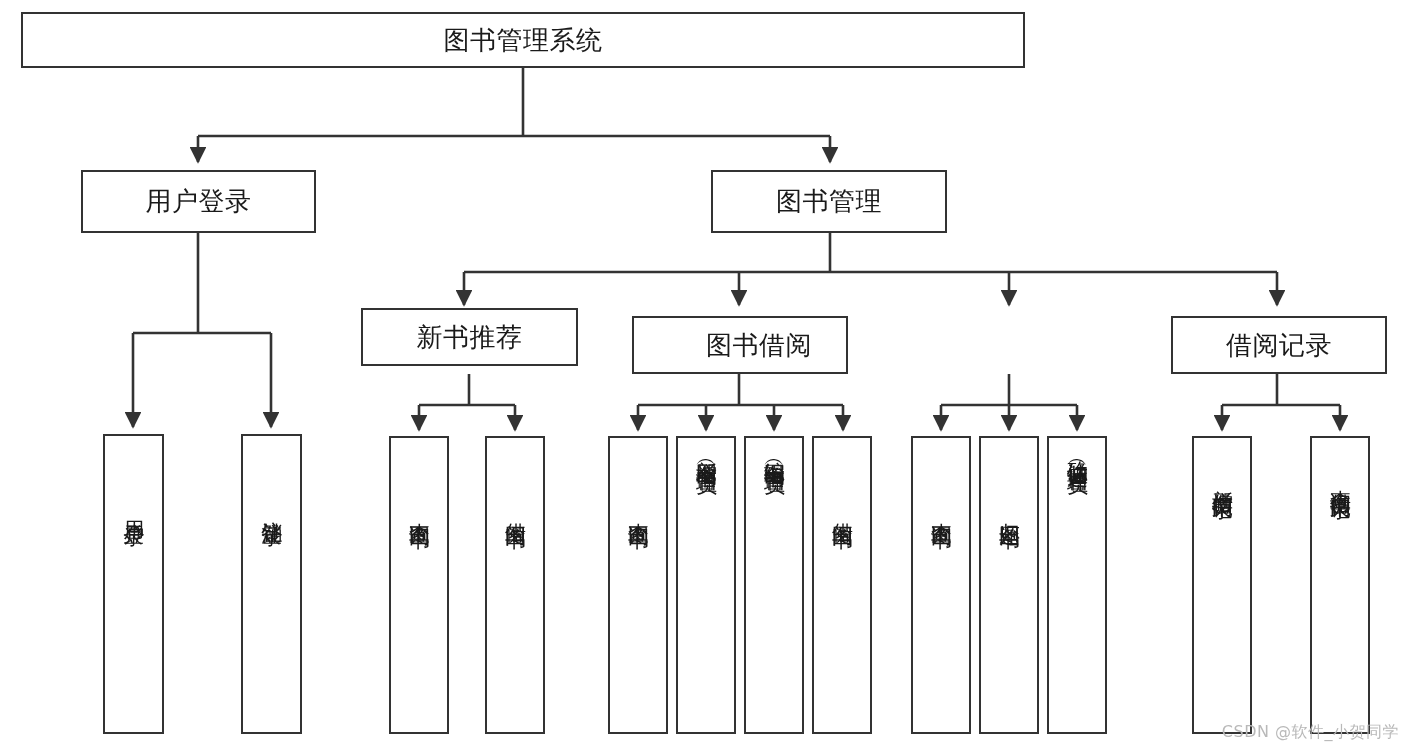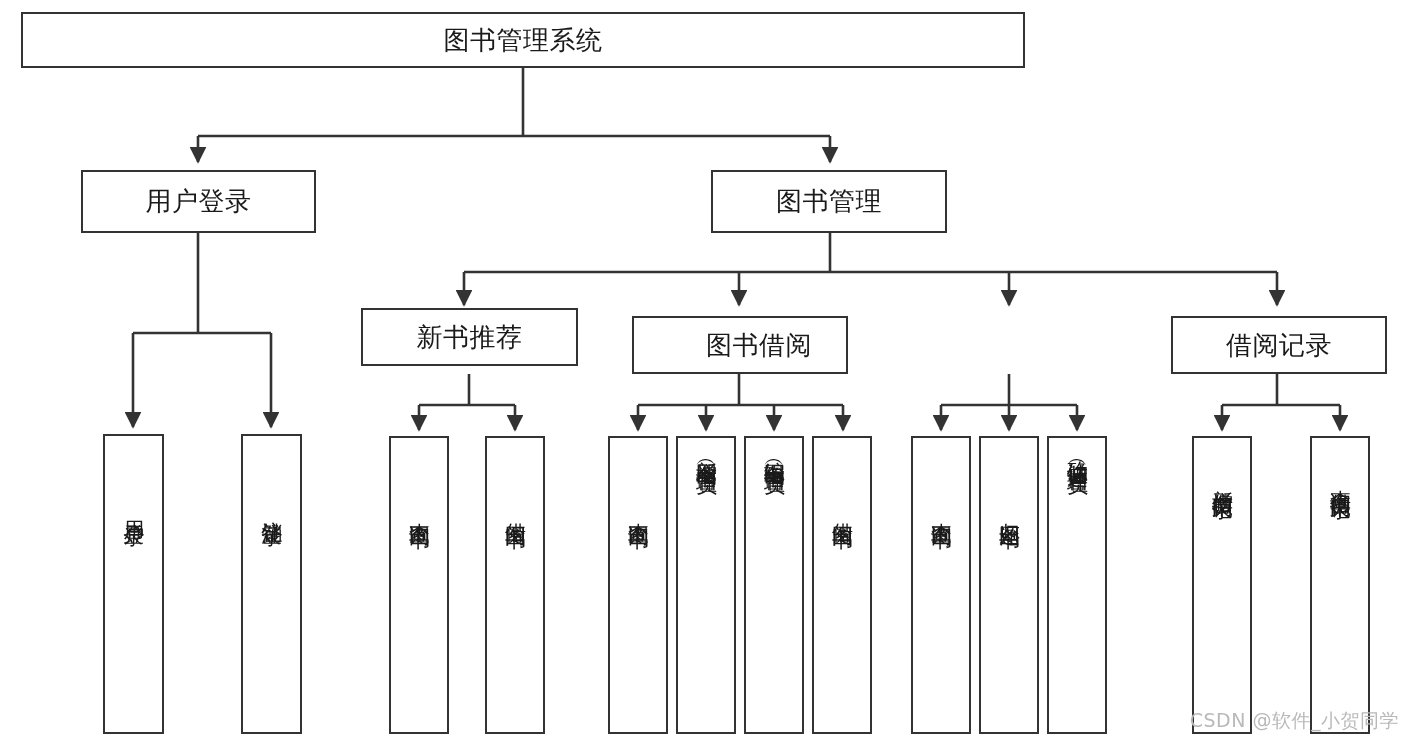--- a/index.html
+++ b/index.html
@@ -53,23 +53,23 @@
     text-orientation: upright;
     -webkit-writing-mode: vertical-rl;
     letter-spacing: 2px;
     font-size: 21px;
     line-height: 1;
     white-space: nowrap;
   }
   .watermark {
     position: absolute;
     right: 6px;
-    bottom: 13px;
+    bottom: 4px;
     color: #b9b9b9;
-    font-size: 19px;
+    font-size: 16px;
     letter-spacing: 0.5px;
     z-index: 5;
     white-space: nowrap;
     user-select: none;
   }
 </style>
 </head>
 <body>
 
 <div id="diagram-root">

